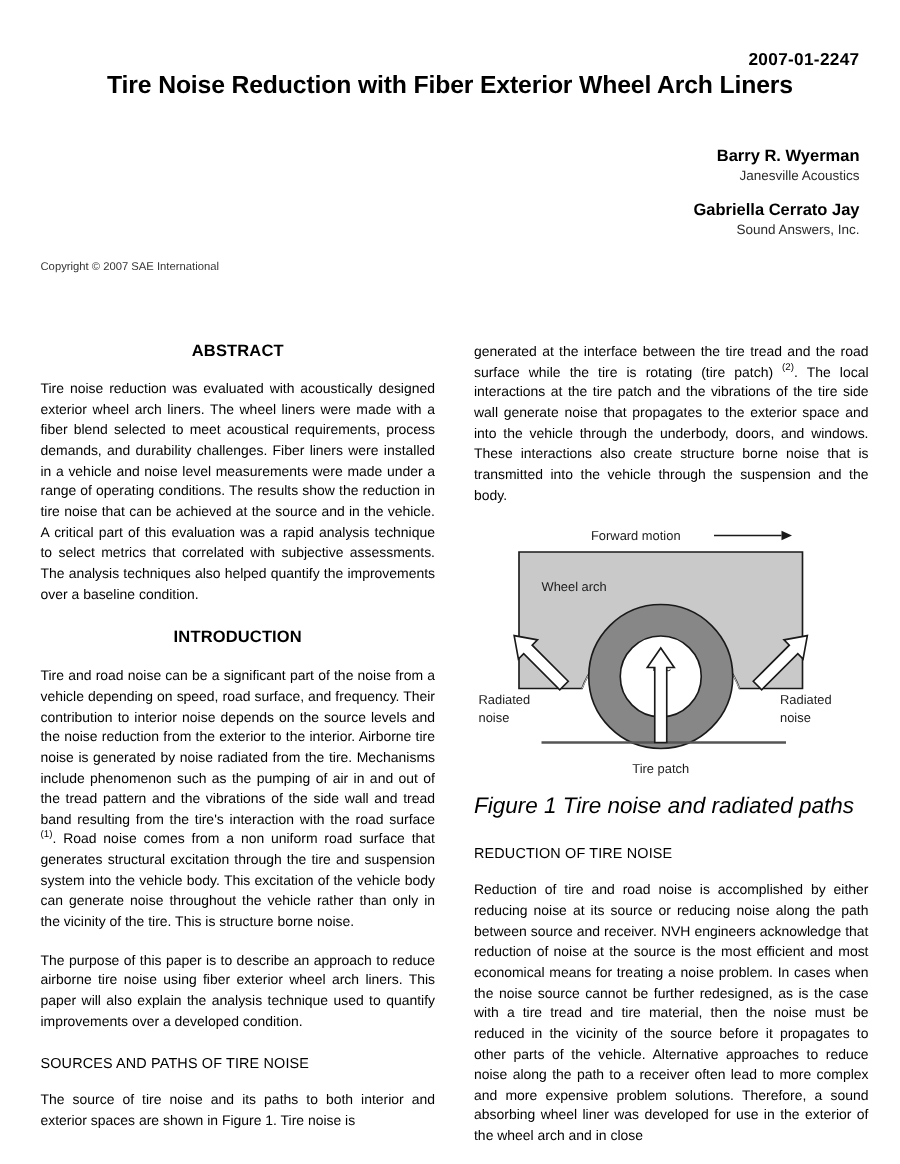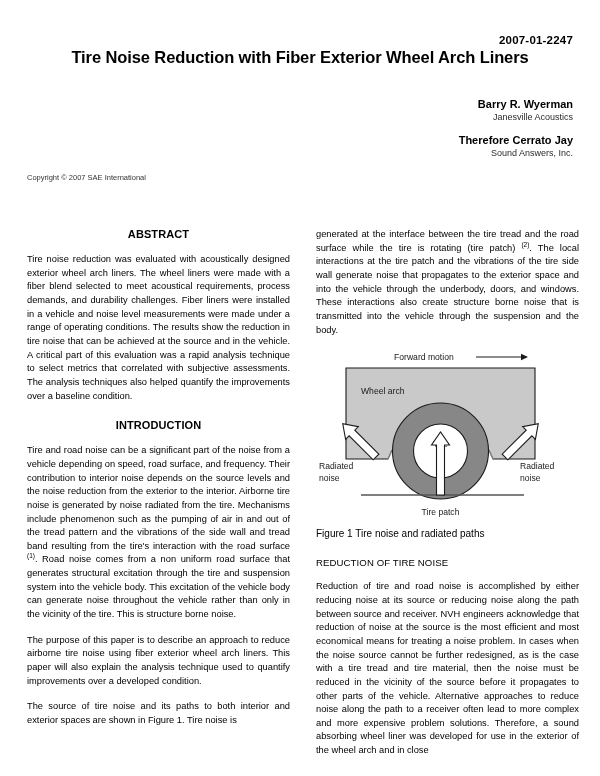--- a/index.html
+++ b/index.html
@@ -109,61 +109,63 @@
     line-height: 0;
   }
 
   
   .figure-wrap {
     margin: 0 0 6px 0;
     position: relative;
   }
   .figure-svg { display: block; }
   .figure-caption {
-    font-size: 10px;
+    font-size: 15px;
     margin: 6px 0 16px 0;
     line-height: 1.4;
+    font-style: italic;
   }
 </style>
 </head>
 <body>
 
 <div class="page">
 
   <div class="doc-number">2007-01-2247</div>
 
   <div class="paper-title">Tire Noise Reduction with Fiber Exterior Wheel Arch Liners</div>
 
   <div class="authors">
     <div class="author-block">
       <div class="author-name">Barry R. Wyerman</div>
       <div class="author-affil">Janesville Acoustics</div>
     </div>
     <div class="author-block">
-      <div class="author-name">Therefore Cerrato Jay</div>
+      <div class="author-name">Gabriella Cerrato Jay</div>
       <div class="author-affil">Sound Answers, Inc.</div>
     </div>
   </div>
 
   <div class="copyright">Copyright © 2007 SAE International</div>
 
   <div class="columns">
 
     <div class="col">
 
       <h2 class="section">ABSTRACT</h2>
 
       <p class="body">Tire noise reduction was evaluated with acoustically designed exterior wheel arch liners. The wheel liners were made with a fiber blend selected to meet acoustical requirements, process demands, and durability challenges. Fiber liners were installed in a vehicle and noise level measurements were made under a range of operating conditions. The results show the reduction in tire noise that can be achieved at the source and in the vehicle. A critical part of this evaluation was a rapid analysis technique to select metrics that correlated with subjective assessments. The analysis techniques also helped quantify the improvements over a baseline condition.</p>
 
       <h2 class="section gap-top">INTRODUCTION</h2>
 
       <p class="body"><span>Tire and road noise can be a significant part of the noise from a vehicle depending on speed, road surface, and frequency. Their contribution to interior noise depends on the source levels and the noise reduction from the exterior to the interior. Airborne tire noise is generated by noise radiated from the tire. Mechanisms include phenomenon such as the pumping of air in and out of the tread pattern and the vibrations of the side wall and tread band resulting from the tire's interaction with the road surface </span><sup>(1)</sup><span>. Road noise comes from a non uniform road surface that generates structural excitation through the tire and suspension system into the vehicle body. This excitation of the vehicle body can generate noise throughout the vehicle rather than only in the vicinity of the tire. This is structure borne noise.</span></p>
 
       <p class="body">The purpose of this paper is to describe an approach to reduce airborne tire noise using fiber exterior wheel arch liners. This paper will also explain the analysis technique used to quantify improvements over a developed condition.</p>
 
+      <h3 class="subsection">SOURCES AND PATHS OF TIRE NOISE</h3>
 
       <p class="body">The source of tire noise and its paths to both interior and exterior spaces are shown in Figure 1. Tire noise is</p>
 
     </div>
 
     <div class="col">
 
       <p class="body"><span>generated at the interface between the tire tread and the road surface while the tire is rotating (tire patch) </span><sup>(2)</sup><span>. The local interactions at the tire patch and the vibrations of the tire side wall generate noise that propagates to the exterior space and into the vehicle through the underbody, doors, and windows. These interactions also create structure borne noise that is transmitted into the vehicle through the suspension and the body.</span></p>
 
       <div class="figure-wrap">

